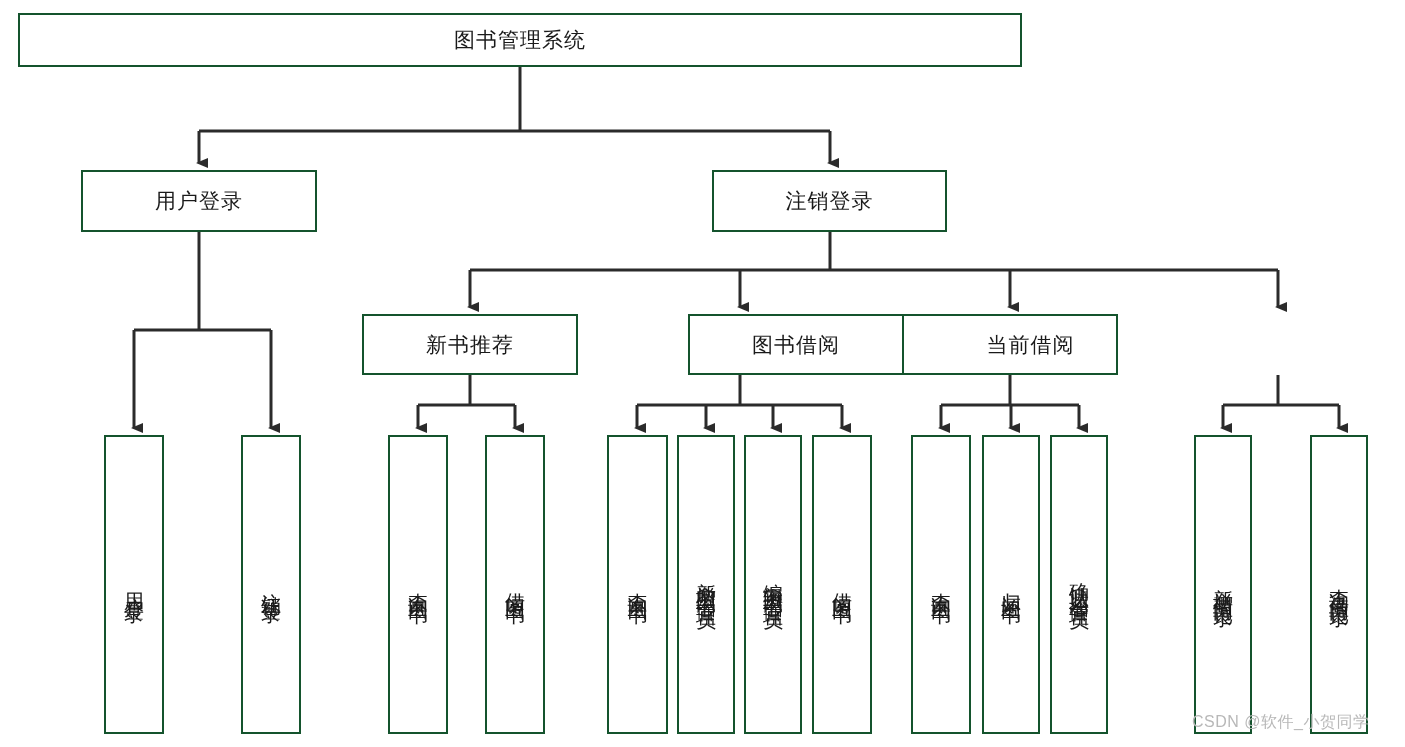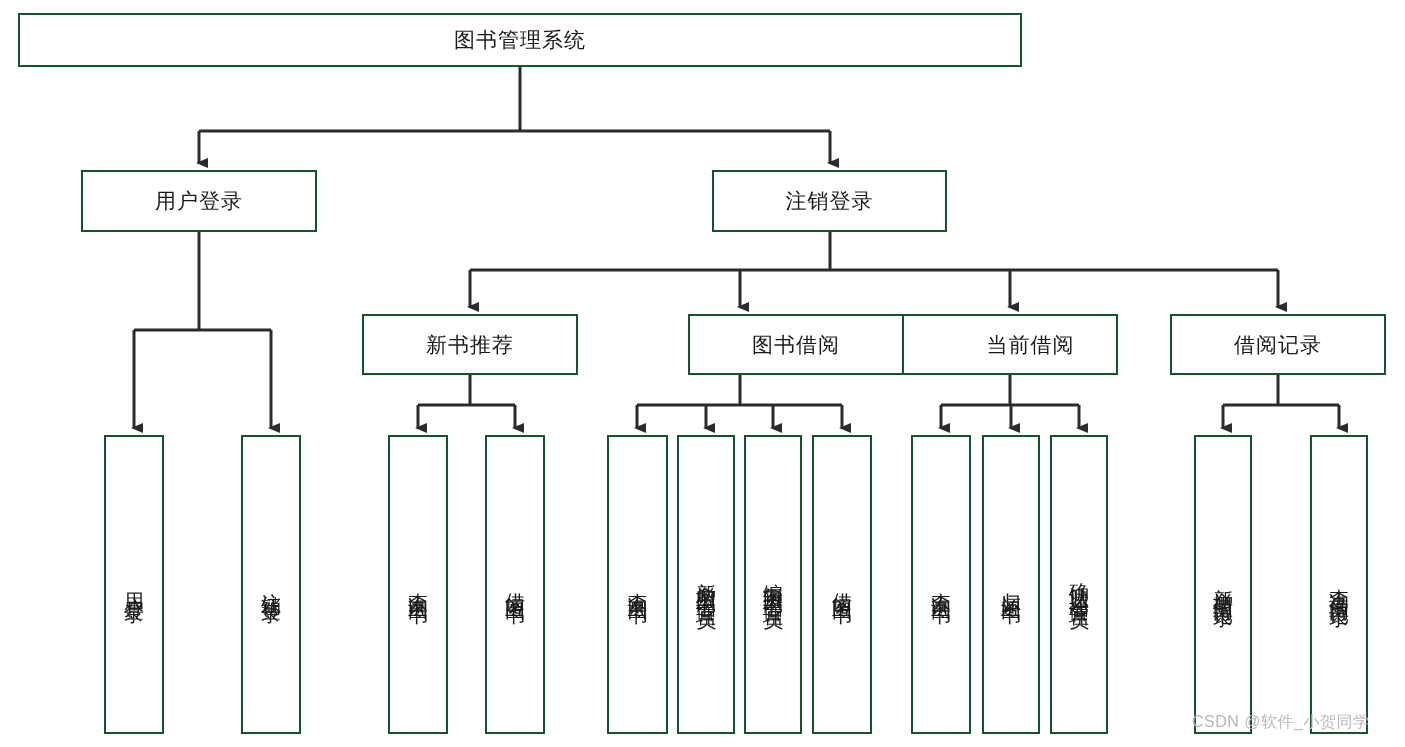--- a/index.html
+++ b/index.html
@@ -134,23 +134,20 @@
 
   <div class="node horizontal" style="left: 362px; top: 314px; width: 216px; height: 61px;">
     <span class="label">新书推荐</span>
   </div>
   <div class="node horizontal" style="left: 668px; top: 314px; width: 216px; height: 61px; margin-left: 20px;">
     <span class="label">图书借阅</span>
   </div>
   <div class="node horizontal" style="left: 902px; top: 314px; width: 216px; height: 61px; padding-left: 41px;">
     <span class="label">当前借阅</span>
   </div>
-  <div class="node horizontal" style="left: 1170px; top: 314px; width: 216px; height: 61px;">
-    <span class="label">借阅记录</span>
-  </div>
 
   <div class="node vertical" style="left: 104px; top: 435px; width: 60px; height: 299px;">
     <span class="label">用户登录</span>
   </div>
   <div class="node vertical" style="left: 241px; top: 435px; width: 60px; height: 299px;">
     <span class="label">注销登录</span>
   </div>
   <div class="node vertical" style="left: 388px; top: 435px; width: 60px; height: 299px;">
     <span class="label">查询图书</span>
   </div>

